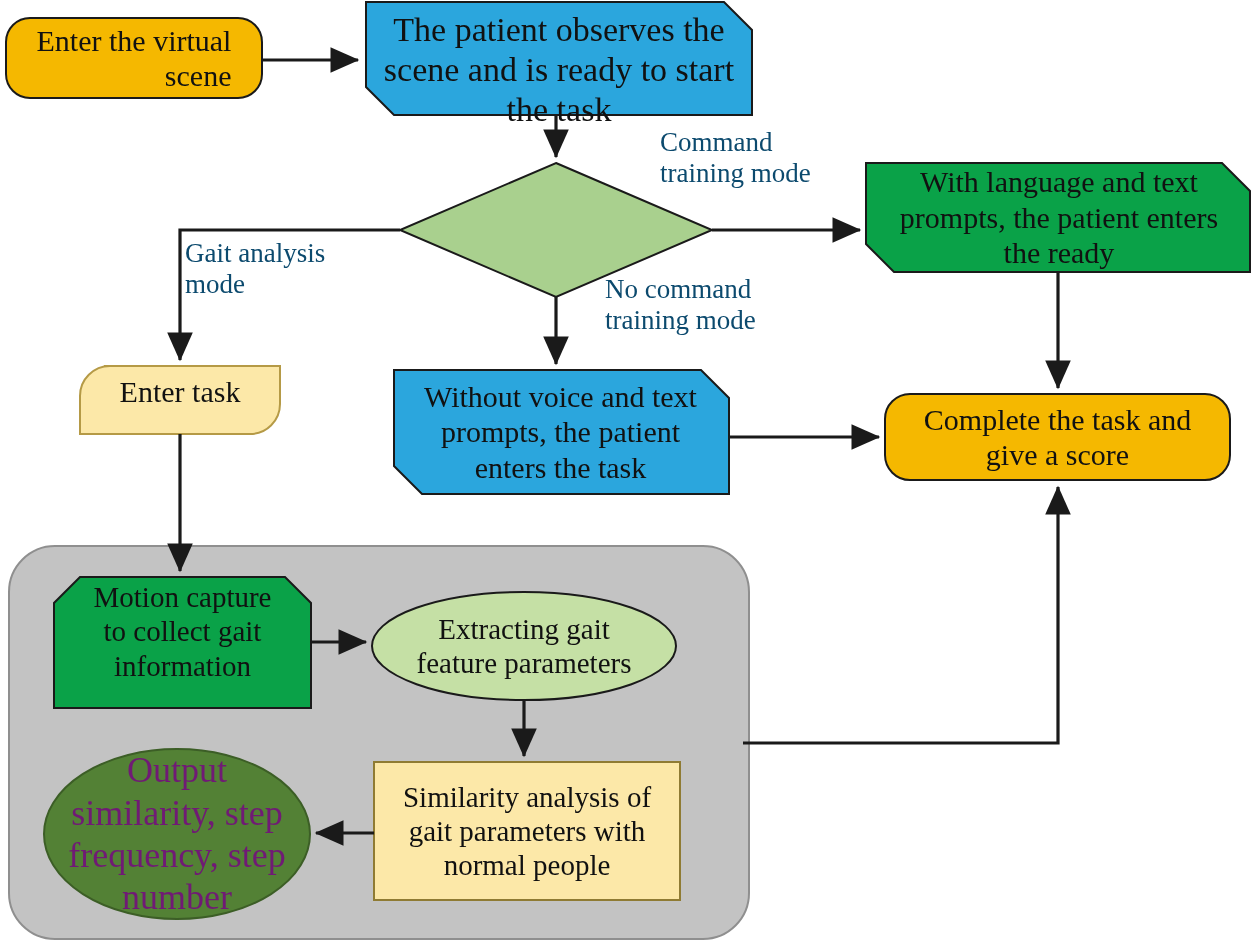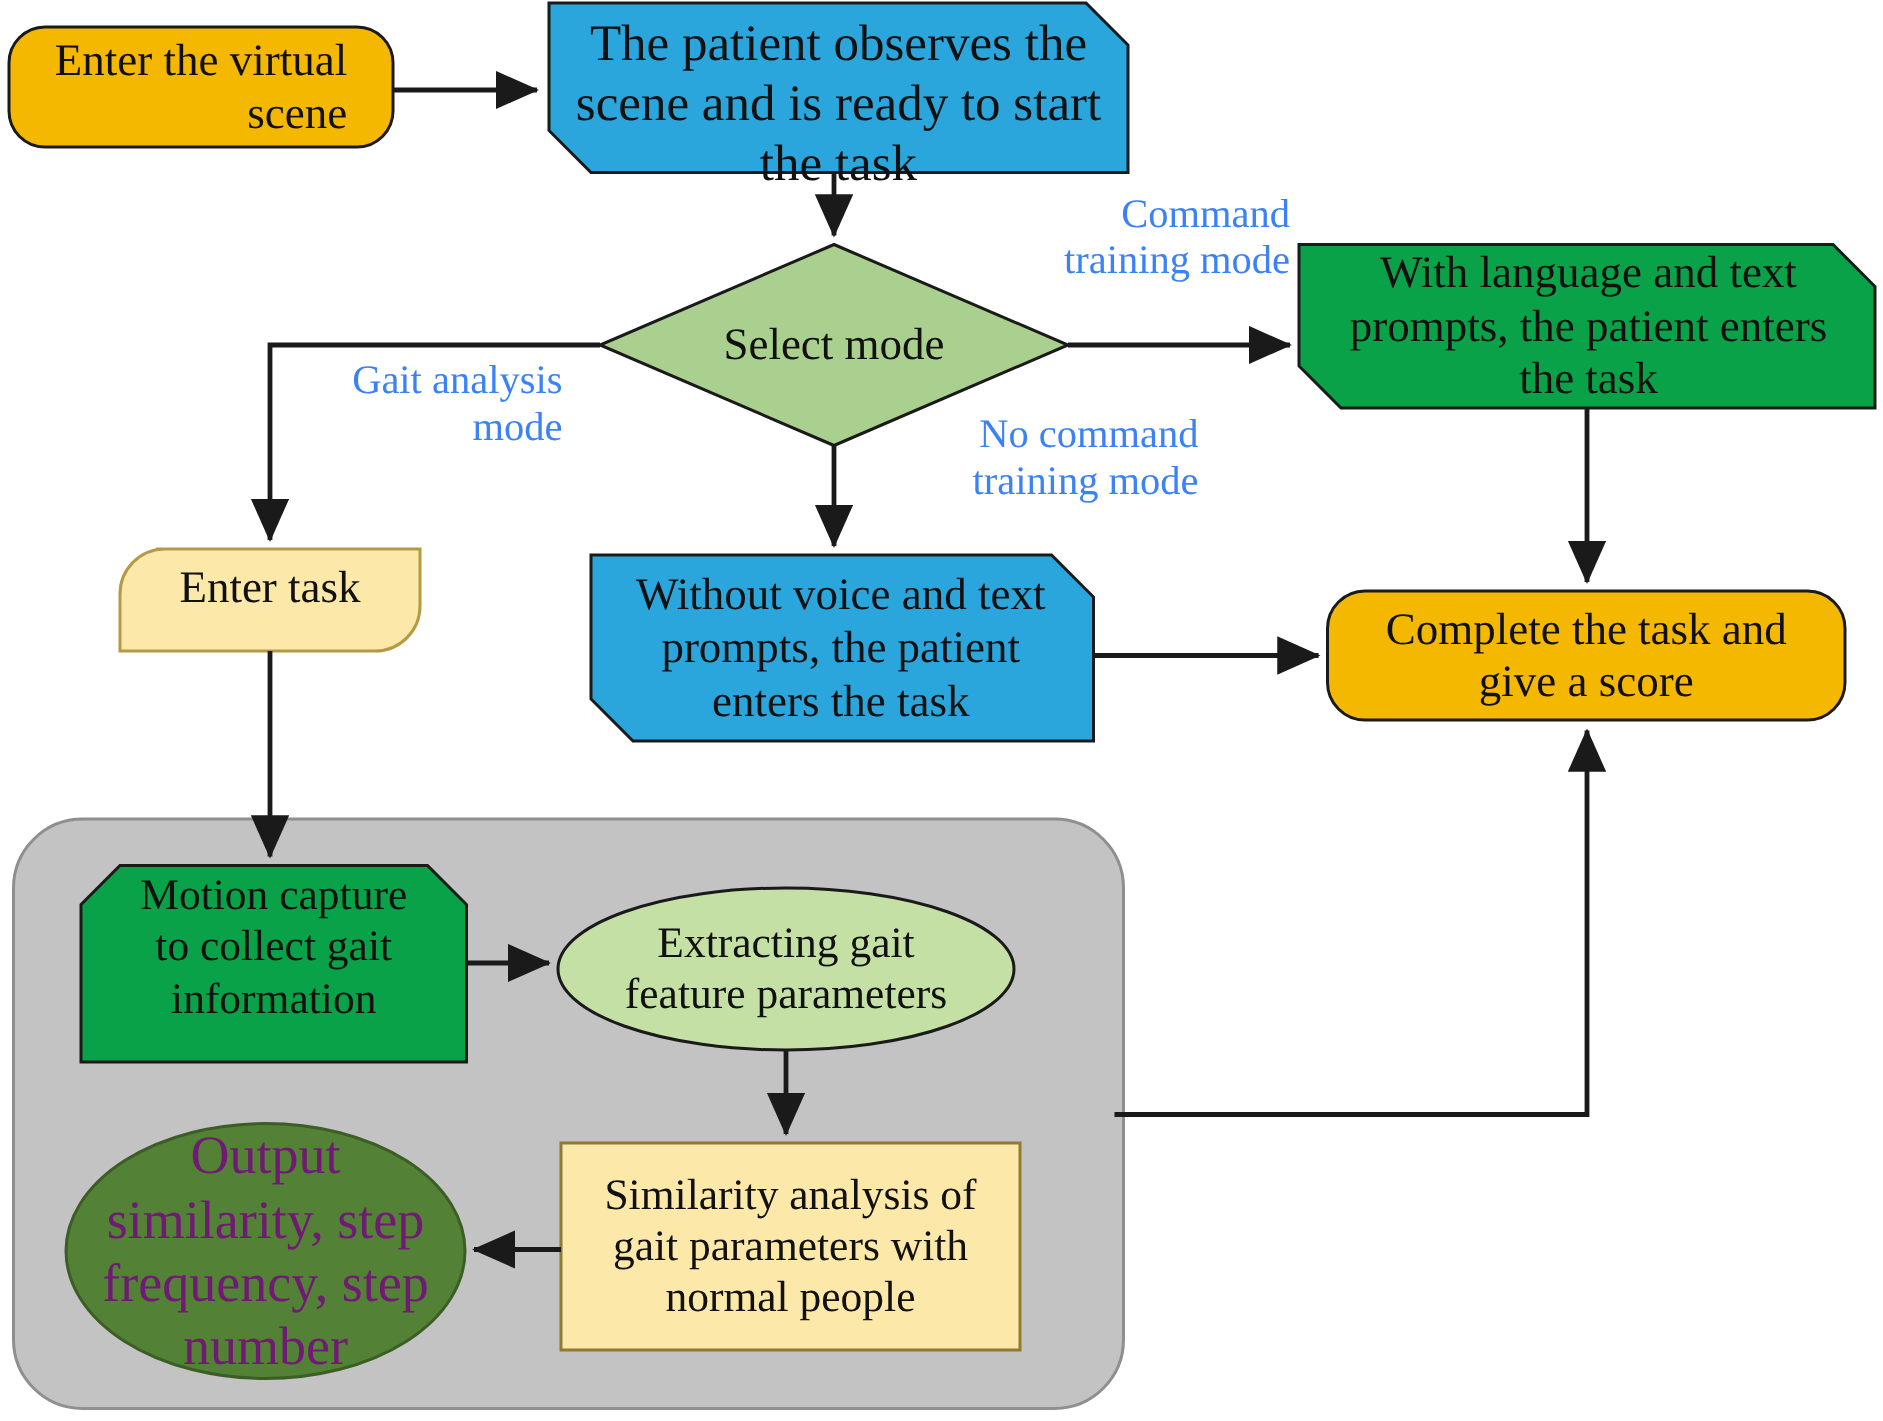--- a/index.html
+++ b/index.html
@@ -29,22 +29,22 @@
     align-items: center;
     justify-content: center;
     text-align: center;
     color: #111111;
     font-weight: 400;
     line-height: 1.18;
     pointer-events: auto;
   }
   .edge-label {
     position: absolute;
-    color: #3b82f6;
-    text-align: right;
+    color: #0c4a6e;
+    text-align: left;
     line-height: 1.15;
     font-size: 27px;
     white-space: pre-line;
     pointer-events: auto;
   }
 </style>
 </head>
 <body>
 
 <div id="canvas">
@@ -108,25 +108,24 @@
     </g>
   </svg>
 
   <div class="node-text" style="left: 6px; top: 18px; width: 256px; height: 80px; font-size: 30px; white-space: pre-line; text-align: right;">Enter the virtual
 scene</div>
 
   <div class="node-text" style="left: 372px; top: 2px; width: 374px; height: 136px; font-size: 34px; white-space: pre-line;">The patient observes the
 scene and is ready to start
 the task</div>
 
-  <div class="node-text" style="left:458px; top:206px; width:196px; height:48px; font-size:30px;">Select mode</div>
 
   <div class="node-text" style="left: 872px; top: 163px; width: 374px; height: 109px; font-size: 30px; white-space: pre-line;">With language and text
 prompts, the patient enters
-the task</div>
+the ready</div>
 
   <div class="node-text" style="left:80px; top:366px; width:200px; height:52px; font-size:30px;">Enter task</div>
 
   <div class="node-text" style="left: 398px; top: 370px; width: 325px; height: 124px; font-size: 30px; white-space: pre-line;">Without voice and text
 prompts, the patient
 enters the task</div>
 
   <div class="node-text" style="left: 885px; top: 394px; width: 345px; height: 86px; font-size: 30px; white-space: pre-line;">Complete the task and
 give a score</div>
 

